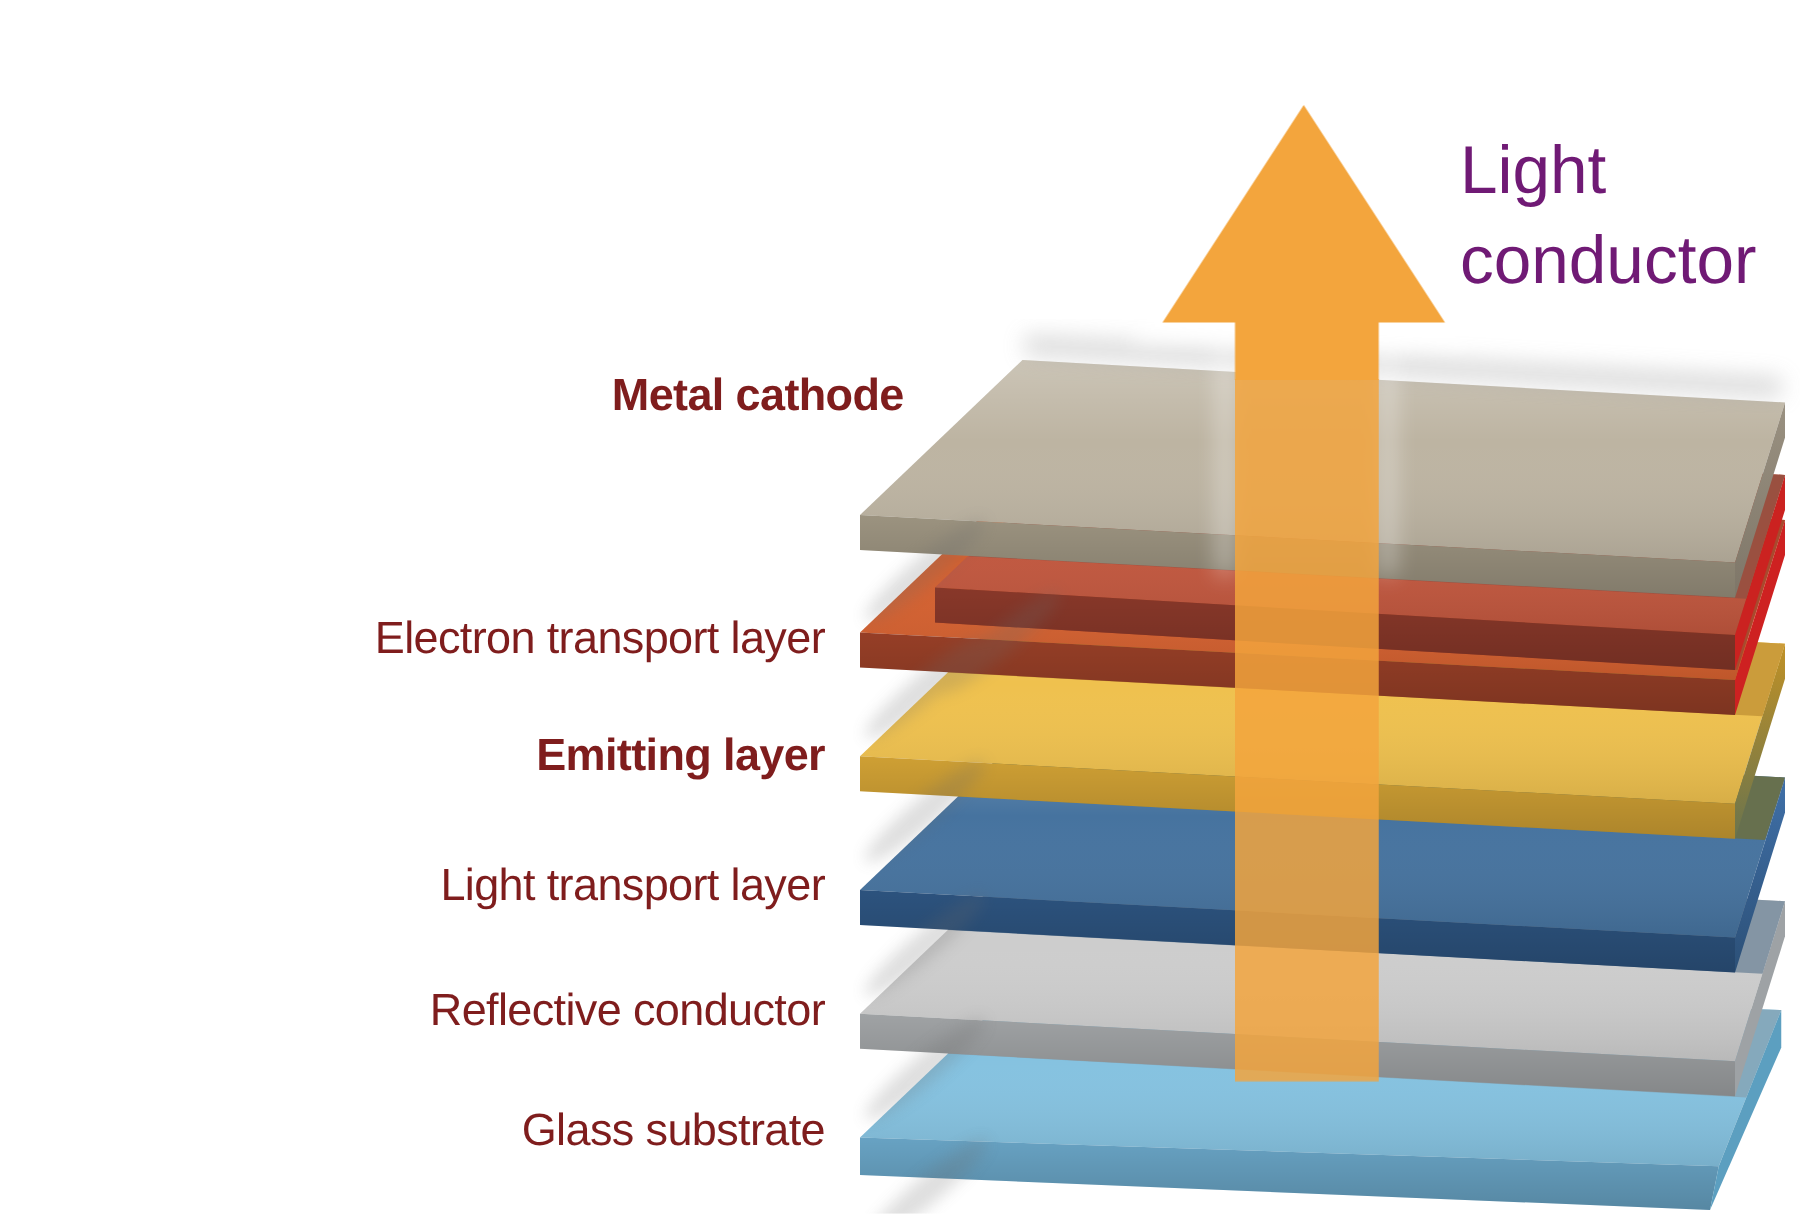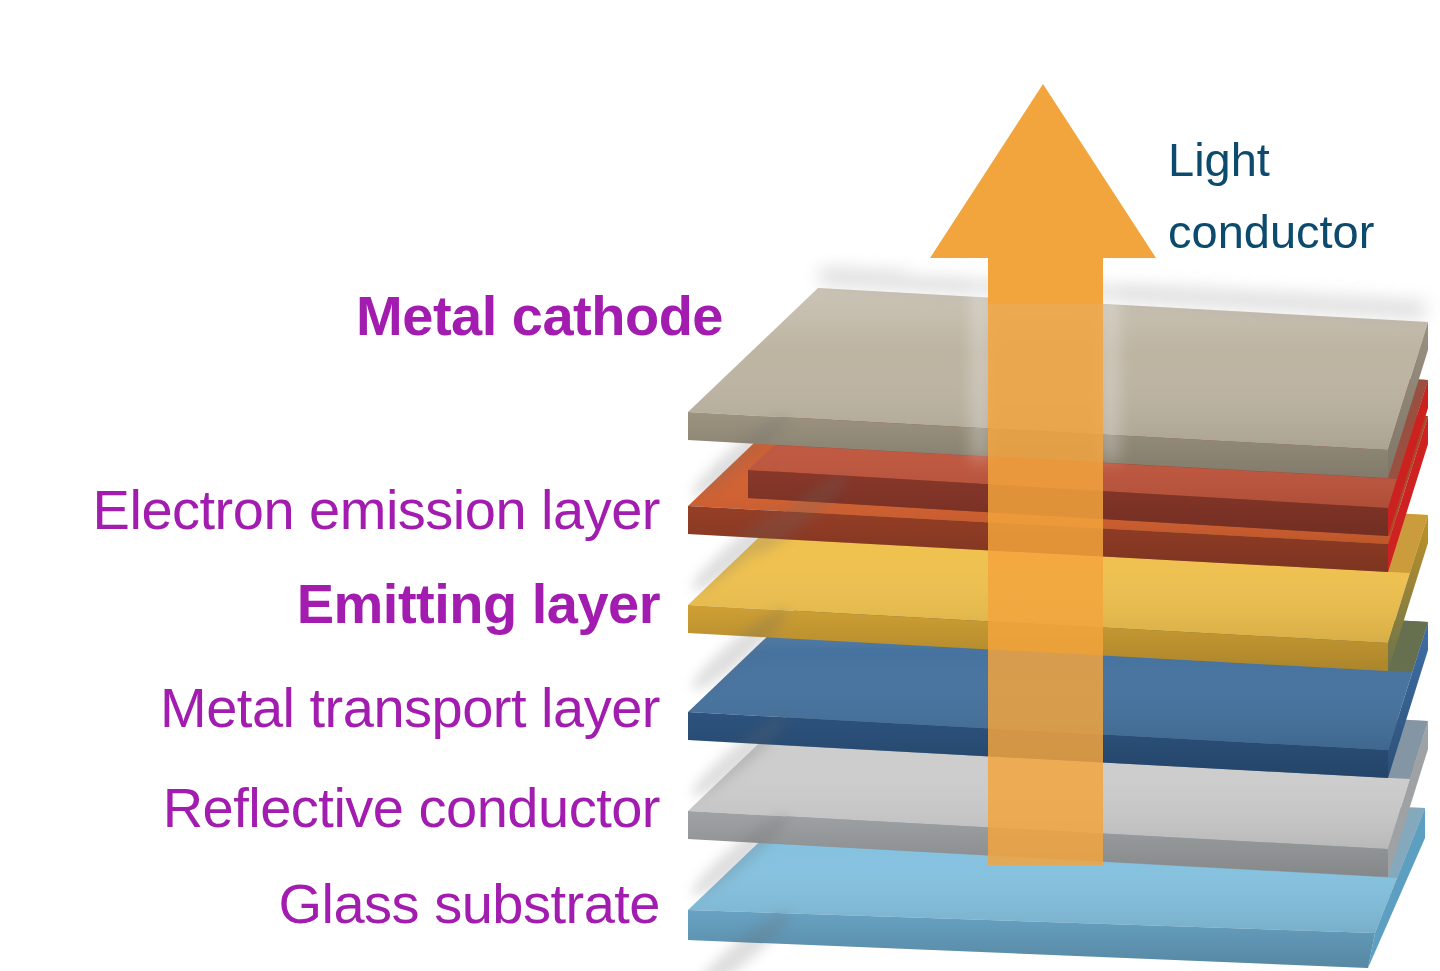--- a/index.html
+++ b/index.html
@@ -2,32 +2,32 @@
 <html><head>
 <meta charset="utf-8">
 <style>
   html,body{margin:0;padding:0;background:#ffffff;}
   .stage{
     position:relative;width:1440px;height:971px;background:#ffffff;
     font-family:"Liberation Sans", sans-serif;overflow:hidden;
   }
   .stage svg{position:absolute;left:0;top:0;}
   .layer-label{
-    position:absolute;right:780px;font-size:56px;letter-spacing:-0.5px;
-    color:#a21caf;white-space:nowrap;line-height:60px;text-align:center;
+    position:absolute;right:780px;font-size:36px;letter-spacing:-0.5px;
+    color:#7f1d1d;white-space:nowrap;line-height:60px;text-align:center;
   }
   .lbl-metal{top:286px;right:717px;font-weight:bold;}
   .lbl-electron{top:480px;}
   .lbl-emitting{top:574px;font-weight:bold;}
   .lbl-hole{top:678px;}
   .lbl-reflective{top:778px;}
   .lbl-glass{top:874px;}
   .arrow-label{
-    position:absolute;left:1168px;top:100px;font-size:47px;line-height:72px;
-    color:#0c4a6e;white-space:nowrap;margin-top:24px;
+    position:absolute;left:1168px;top:100px;font-size:54px;line-height:72px;
+    color:#701a75;white-space:nowrap;
   }
 </style>
 </head>
 <body>
 
 <div class="stage">
 
   <svg width="1440" height="971" viewBox="0 0 1440 971">
     <defs>
       <filter id="blur6" x="-60%" y="-60%" width="220%" height="220%">
@@ -139,23 +139,23 @@
       <line x1="1110" y1="255" x2="1110" y2="460" stroke="#ffffff" stroke-width="10" opacity="0.5"></line>
     </g>
 
     <g>
       <polygon points="988,303 1103,303 1103,865 988,865" opacity="0.84" fill="#F3A53D"></polygon>
       <polygon points="1043,84 1156,258 1103,258 1103,304 988,304 988,258 930,258" fill="#F3A53D"></polygon>
     </g>
   </svg>
 
   <div class="layer-label lbl-metal">Metal cathode</div>
-  <div class="layer-label lbl-electron">Electron emission layer</div>
+  <div class="layer-label lbl-electron">Electron transport layer</div>
   <div class="layer-label lbl-emitting">Emitting layer</div>
-  <div class="layer-label lbl-hole">Metal transport layer</div>
+  <div class="layer-label lbl-hole">Light transport layer</div>
   <div class="layer-label lbl-reflective">Reflective conductor</div>
   <div class="layer-label lbl-glass">Glass substrate</div>
 
   <div class="arrow-label">
     <div>Light</div>
     <div>conductor</div>
   </div>
 
 </div>
 

